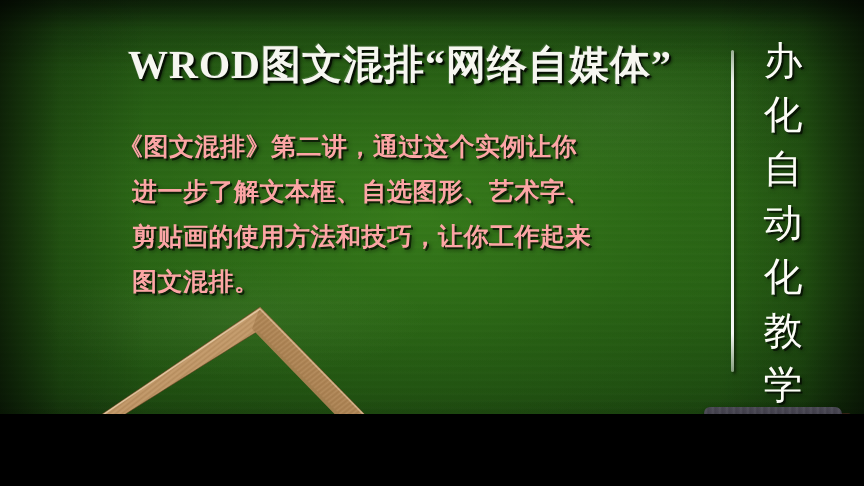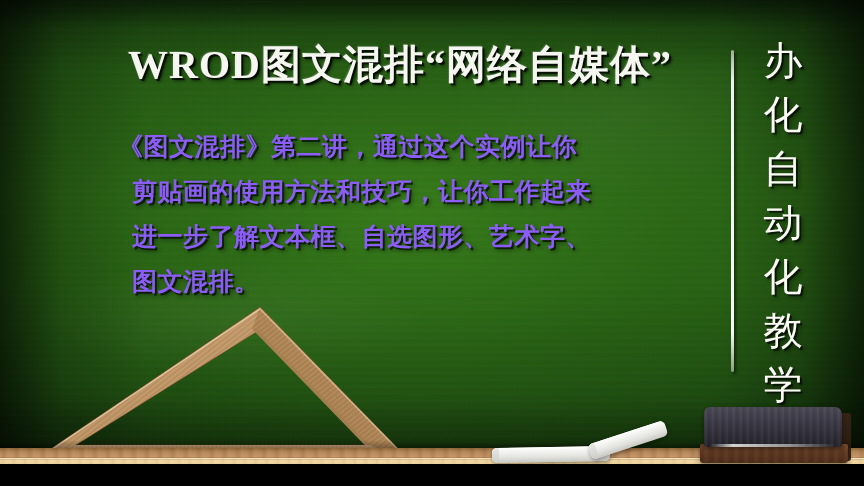--- a/index.html
+++ b/index.html
@@ -7,21 +7,21 @@
     padding: 0;
     background: #000;
   }
   body {
     font-family: "Liberation Serif", "DejaVu Serif", serif;
   }
 
   #scene {
     position: relative;
     width: 864px;
-    height: 464px;
+    height: 414px;
     overflow: hidden;
     background: #0d2a07;
   }
 
   
   .board {
     position: absolute;
     left: 0; top: 0;
     width: 864px;
     height: 462px;
@@ -96,21 +96,21 @@
        2px 2px 0 rgba(0,0,0,.72),
        3px 3px 3px rgba(0,0,0,.5),
       -1px -1px 0 rgba(255,255,255,.14);
   }
 
   .chalk-body {
     position: absolute;
     left: 118px;
     top: 124px;
     width: 560px;
-    color: #8b5cf6;
+    color: #fca5a5;
     font-family: "Liberation Serif", "DejaVu Serif", serif;
     font-weight: bold;
     font-size: 25px;
     line-height: 45px;
     letter-spacing: .5px;
     text-shadow:
        2px 2px 0 rgba(0,0,0,.62),
        3px 3px 4px rgba(0,0,0,.45);
   }
   .chalk-body .ln { display: block; white-space: nowrap; }
@@ -303,22 +303,22 @@
     <div class="board-streaks"></div>
     <div class="board-smudge-a"></div>
     <div class="board-smudge-b"></div>
     <div class="board-vignette"></div>
   </div>
 
   <div class="chalk-title">WROD图文混排“网络自媒体”</div>
 
   <div class="chalk-body">
     <span class="ln">《图文混排》第二讲，通过这个实例让你</span>
+    <span class="ln indent">进一步了解文本框、自选图形、艺术字、</span>
     <span class="ln indent">剪贴画的使用方法和技巧，让你工作起来</span>
-    <span class="ln indent">进一步了解文本框、自选图形、艺术字、</span>
     <span class="ln indent">图文混排。</span>
   </div>
 
   <div class="v-divider"></div>
 
   <div class="chalk-vertical">
     <span class="vch">办</span>
     <span class="vch">化</span>
     <span class="vch">自</span>
     <span class="vch">动</span>

